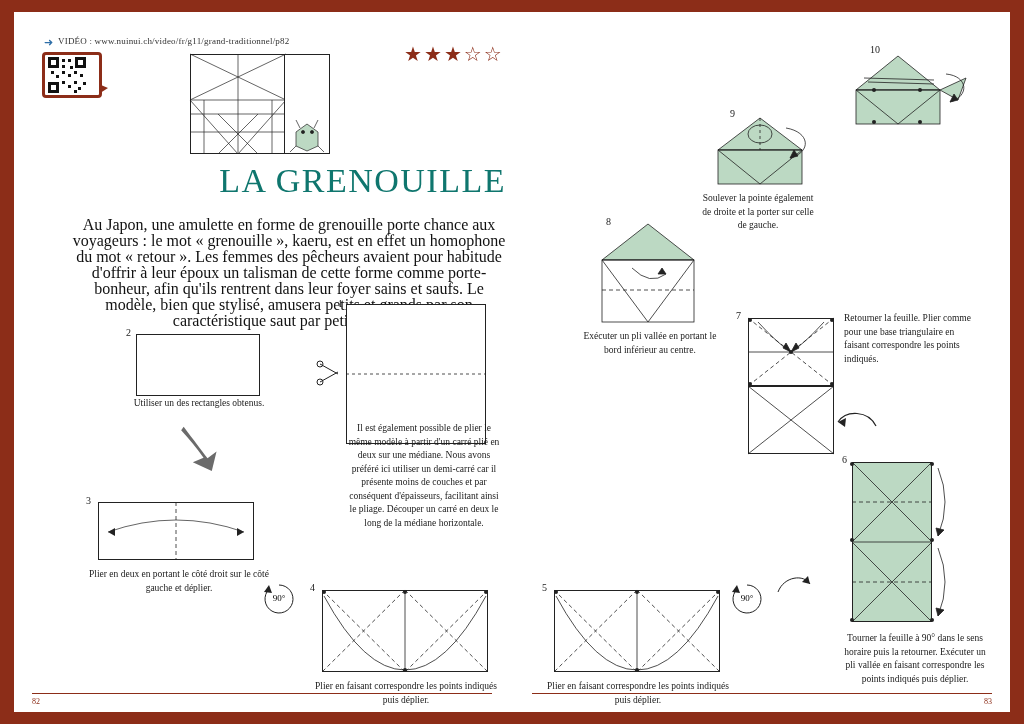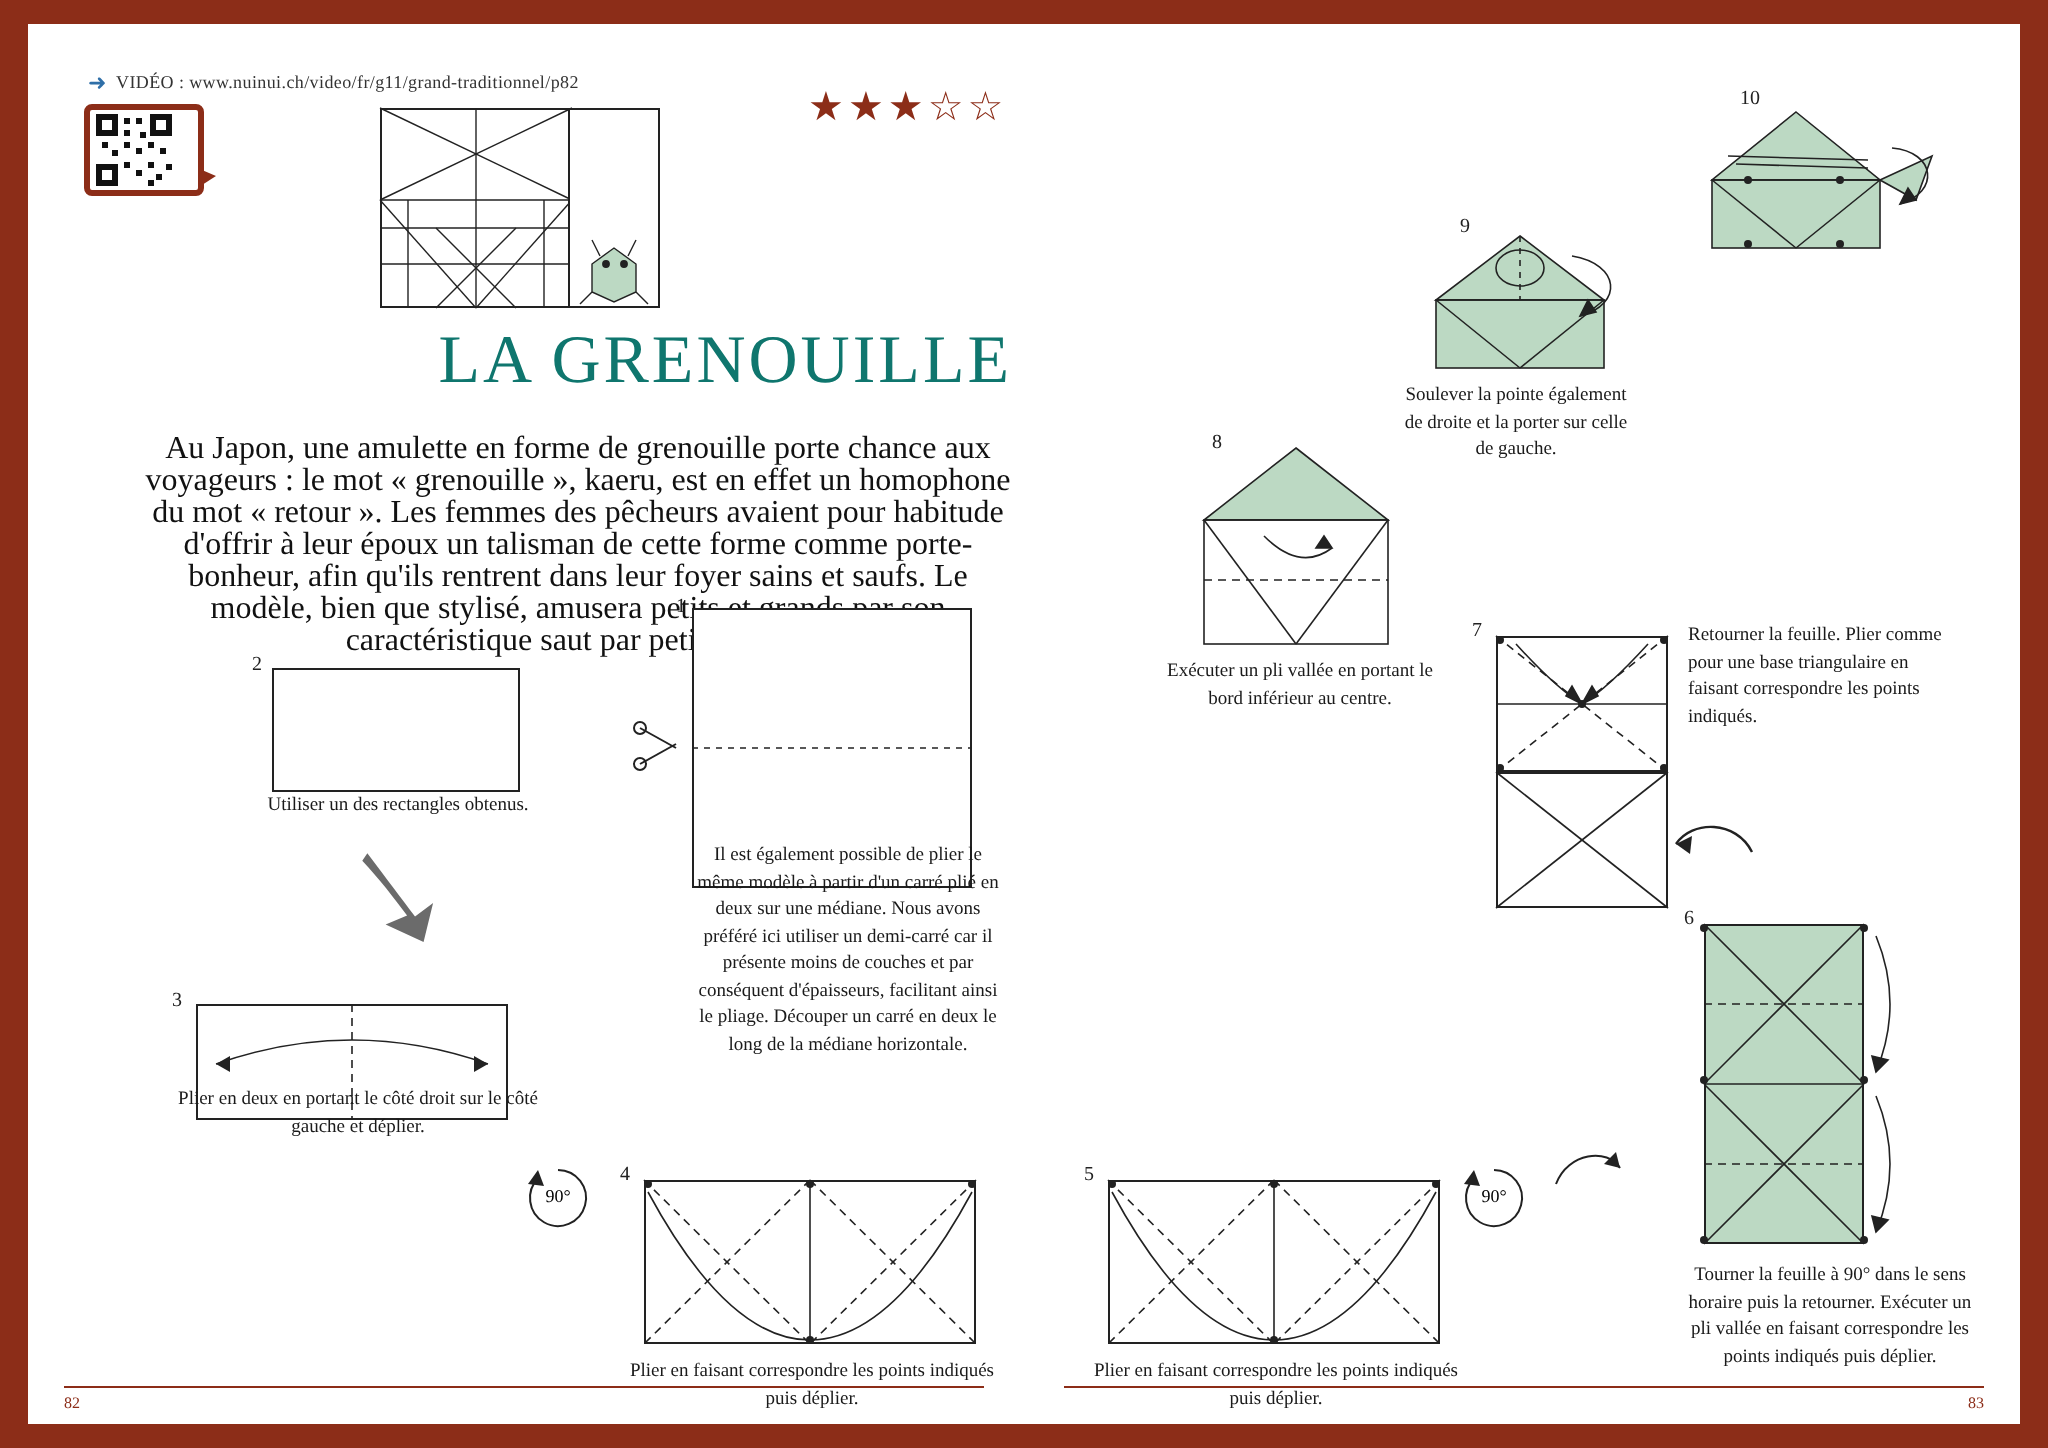--- a/index.html
+++ b/index.html
@@ -267,21 +267,21 @@
   <div class="num" style="left:72px;top:483px;">3</div>
   <div class="dg" style="left:84px;top:490px;">
     <div class="sheet-white" style="left:0;top:0;width:156px;height:58px;"></div>
     <svg width="156" height="58" style="left:0;top:0;">
       <line x1="78" y1="0" x2="78" y2="58" stroke="#222" stroke-width="0.8" stroke-dasharray="4,3"></line>
       <path d="M10,30 Q78,6 146,30" fill="none" stroke="#222" stroke-width="0.7"></path>
       <polygon points="10,30 17,26 17,34" fill="#222"></polygon>
       <polygon points="146,30 139,26 139,34" fill="#222"></polygon>
     </svg>
   </div>
-  <div class="txt" style="left:72px;top:532px;width:186px;">Plier en deux en portant le côté droit sur le côté gauche et déplier.</div>
+  <div class="txt" style="left:72px;top:556px;width:186px;">Plier en deux en portant le côté droit sur le côté gauche et déplier.</div>
 
   <div class="dg" style="left:248px;top:570px;">
     <svg width="34" height="34">
       <path d="M17,3 a14,14 0 1,1 -9.9,4.1" fill="none" stroke="#222" stroke-width="1"></path>
       <polygon points="7,3 10,11 2,10" fill="#222"></polygon>
     </svg>
     <div style="position:absolute;left:0;top:11px;width:34px;text-align:center;font-family:'Liberation Serif',serif;font-size:9px;">90°</div>
   </div>
 
   <div class="num" style="left:296px;top:570px;">4</div>

